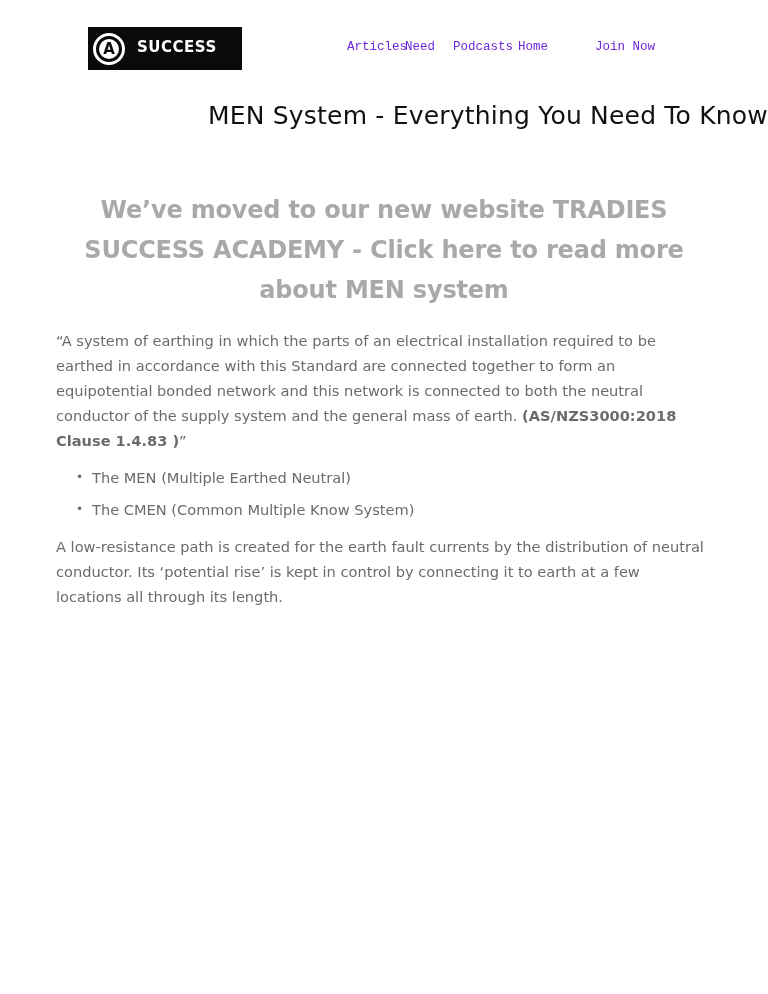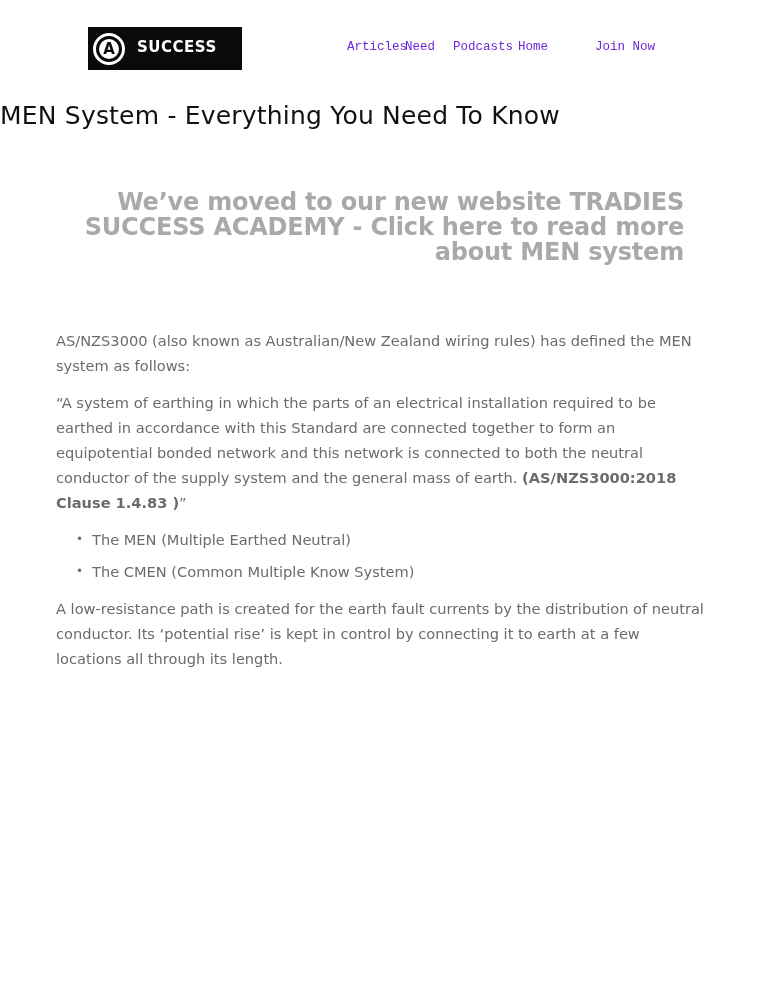--- a/index.html
+++ b/index.html
@@ -29,29 +29,29 @@
     .logo-text .l2 { font-size: 15px; letter-spacing: 0.5px; line-height: 14px; }
     .logo-text .l3 { font-size: 14px; letter-spacing: 0.2px; line-height: 13px; }
 
     .nav { position: absolute; top: 40px; left: 0; width: 768px; height: 18px; }
     .nav a {
       position: absolute; top: 0; font-family: Liberation Mono, monospace;
       font-size: 12.5px; color: #6d28d9; text-decoration: none; white-space: nowrap;
     }
 
     .page-title {
-      position: absolute; top: 101px; left: 0; width: 768px; text-align: left;
+      position: absolute; top: 101px; left: 0; width: 768px; text-align: right;
       font-family: "DejaVu Sans", sans-serif; font-size: 25px; color: #111111;
       font-weight: normal; letter-spacing: 0.2px;
     }
 
     .moved-banner {
-      position: absolute; top: 190px; left: 72px; width: 612px; text-align: right;
+      position: absolute; top: 190px; left: 78px; width: 612px; text-align: center;
       font-family: "DejaVu Sans", sans-serif; font-weight: bold; font-size: 24px;
-      line-height: 25px; color: #a9a9a9; text-decoration: none; display: block;
+      line-height: 40px; color: #a9a9a9; text-decoration: none; display: block;
       letter-spacing: -0.2px;
     }
 
     .content {
       position: absolute; top: 328px; left: 56px; width: 650px;
       font-family: "DejaVu Sans", sans-serif; font-size: 14.6px; line-height: 25px;
       color: #6b6b6b;
     }
     .content p { margin-bottom: 12px; }
     .content strong { font-weight: bold; color: #6b6b6b; }
@@ -83,21 +83,20 @@
     <a style="left:518px">Home</a>
     <a style="left:595px">Join Now</a>
   </nav>
 </header>
 
 <h1 class="page-title">MEN System - Everything You Need To Know</h1>
 
 <a class="moved-banner">We’ve moved to our new website TRADIES SUCCESS ACADEMY - Click here to read more about MEN system</a>
 
 <main class="content">
-  <p>AS/NZS3000 (also known as Australian/New Zealand wiring rules) has defined the MEN system as follows:</p>
   <p><span>“A system of earthing in which the parts of an electrical installation required to be earthed in accordance with this Standard are connected together to form an equipotential bonded network and this network is connected to both the neutral conductor of the supply system and the general mass of earth. </span><strong>(AS/NZS3000:2018 Clause 1.4.83 )</strong><span>”</span></p>
   <ul>
     <li>
       <span class="bullet">•</span>
       <span>The MEN (Multiple Earthed Neutral)</span>
     </li>
     <li>
       <span class="bullet">•</span>
       <span>The CMEN (Common Multiple Know System)</span>
     </li>

